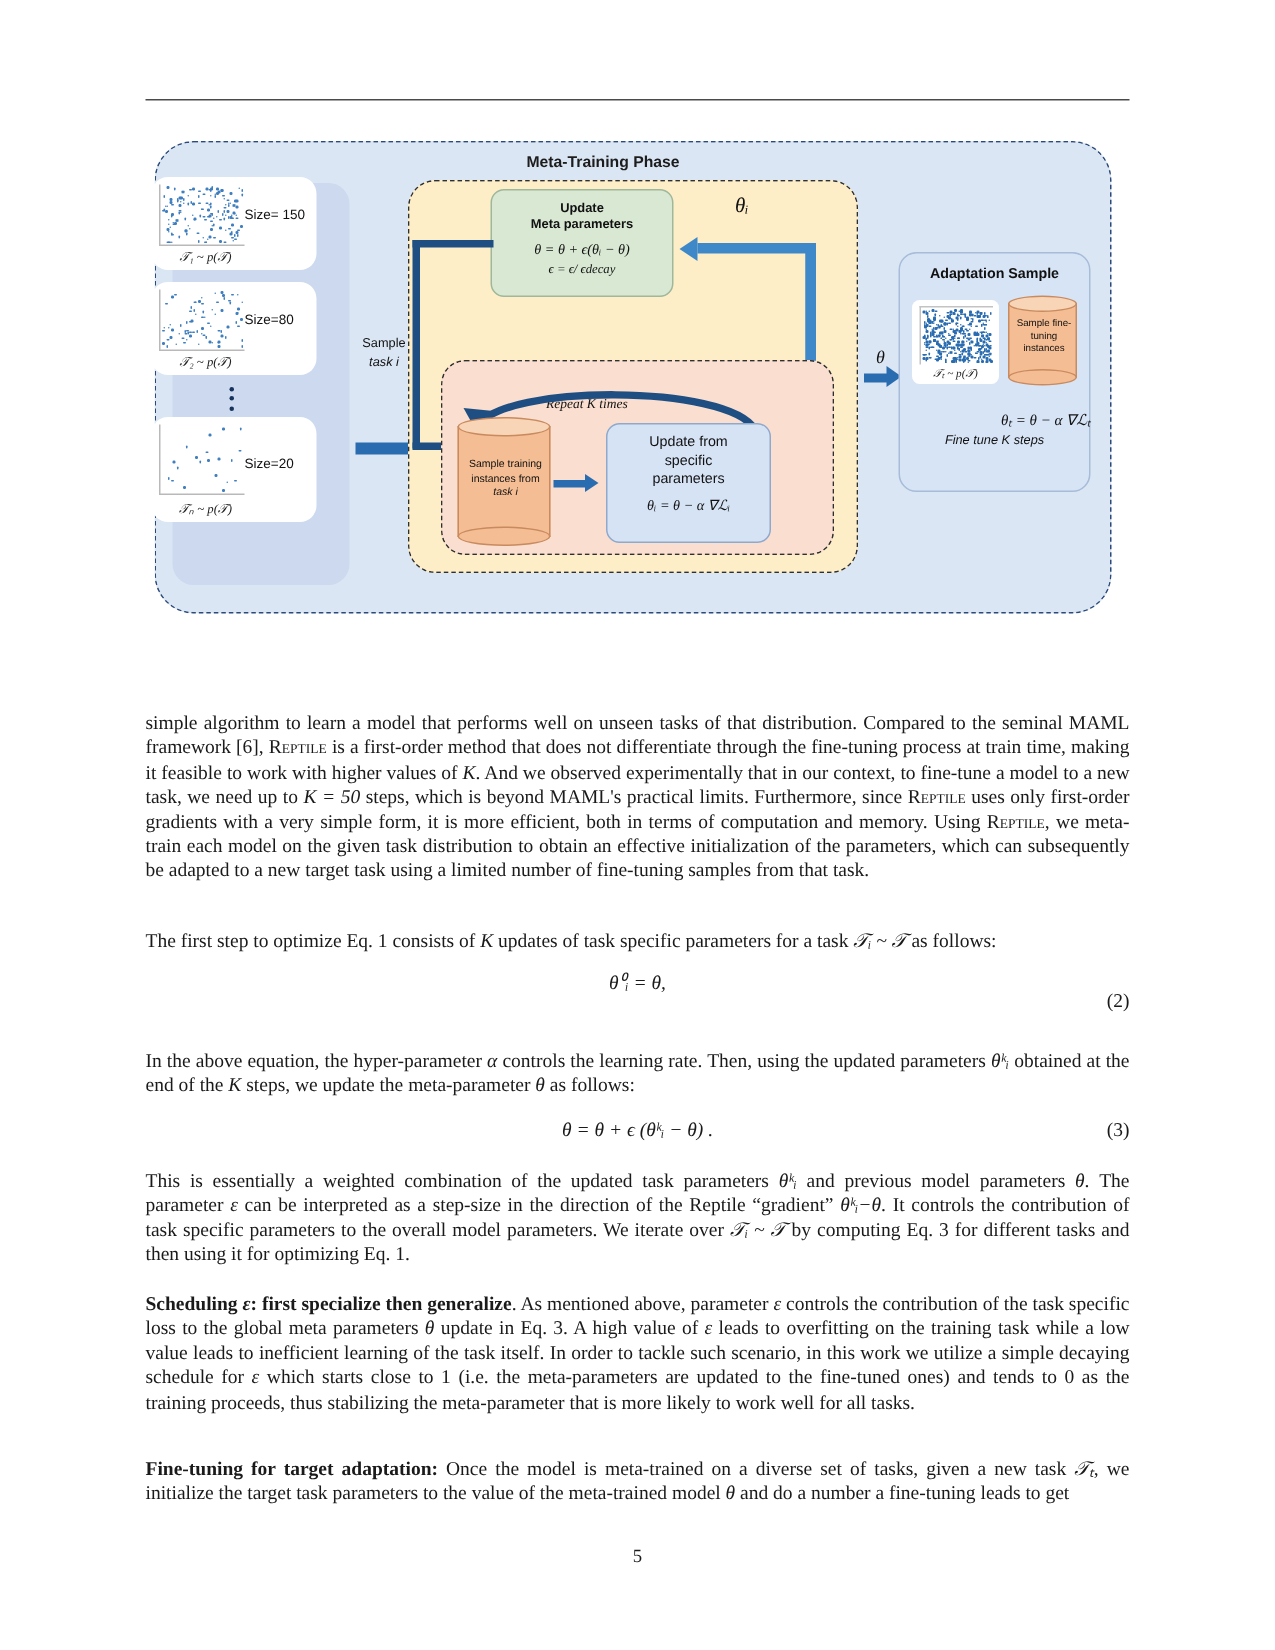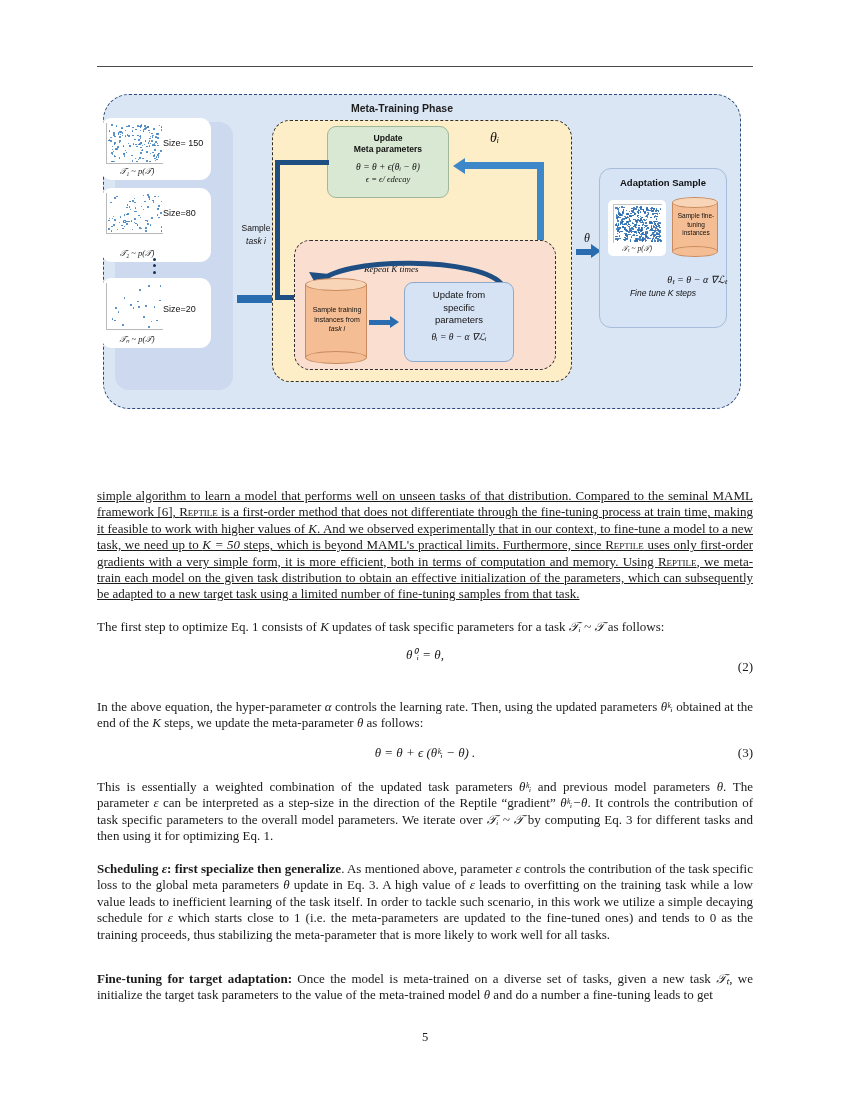--- a/index.html
+++ b/index.html
@@ -61,21 +61,21 @@
     border-radius: 14px;
   }
   .task-card {
     position: absolute;
     left: 4px; width: 110px;
     background: #ffffff;
     border-radius: 11px;
     box-sizing: border-box;
   }
   .task-card.c1 { top: 26px;  height: 62px; }
-  .task-card.c2 { top: 96px;  height: 74px; }
+  .task-card.c2 { top: 96px;  height: 62px; }
   .task-card.c3 { top: 186px; height: 70px; }
   .scatter {
     position: absolute;
     left: 5px; top: 5px;
     width: 56px; height: 40px;
     border-left: 1px solid #b9b9b9;
     border-bottom: 1px solid #b9b9b9;
     background: #fff;
     overflow: hidden;
   }
@@ -1153,21 +1153,21 @@
         <span>tuning</span><br>
         <span>instances</span>
       </div>
     </div>
 
     <div class="adapt-eq" style="left:502px; top:180px;text-align:right;">θₜ = θ − α ∇ℒₜ</div>
     <div class="adapt-eq2" style="left:502px; top:196px;">Fine tune K steps</div>
   </div>
 
 
-  <div class="body-block" style="top:488px;text-decoration:underline;">
+  <div class="body-block" style="top:474px;">
     <span>simple algorithm to learn a model that performs well on unseen tasks of that distribution. Compared to the seminal MAML framework [6], </span><span class="sc">Reptile</span><span> is a first-order method that does not differentiate through the fine-tuning process at train time, making it feasible to work with higher values of </span><i class="m">K</i><span>. And we observed experimentally that in our context, to fine-tune a model to a new task, we need up to </span><i class="m">K = 50</i><span> steps, which is beyond MAML's practical limits. Furthermore, since </span><span class="sc">Reptile</span><span> uses only first-order gradients with a very simple form, it is more efficient, both in terms of computation and memory. Using </span><span class="sc">Reptile</span><span>, we meta-train each model on the given task distribution to obtain an effective initialization of the parameters, which can subsequently be adapted to a new target task using a limited number of fine-tuning samples from that task.</span>
   </div>
 
   <div class="body-block" style="top:619px;">
     <span>The first step to optimize Eq. 1 consists of </span><i class="m">K</i><span> updates of task specific parameters for a task </span><i class="m">𝒯ᵢ ~ 𝒯</i><span> as follows:</span>
   </div>
 
   <div class="eqrow" style="top:645px;">
     <div class="eq-center">θ⁰ᵢ = θ,</div>
     <div class="eq-num" style="top:14px;">(2)</div>

